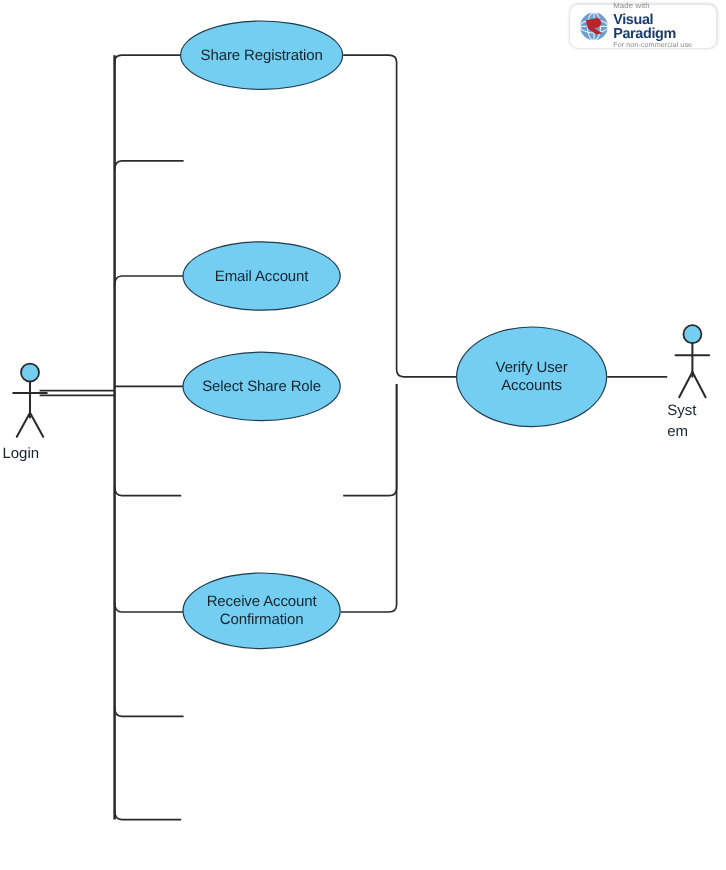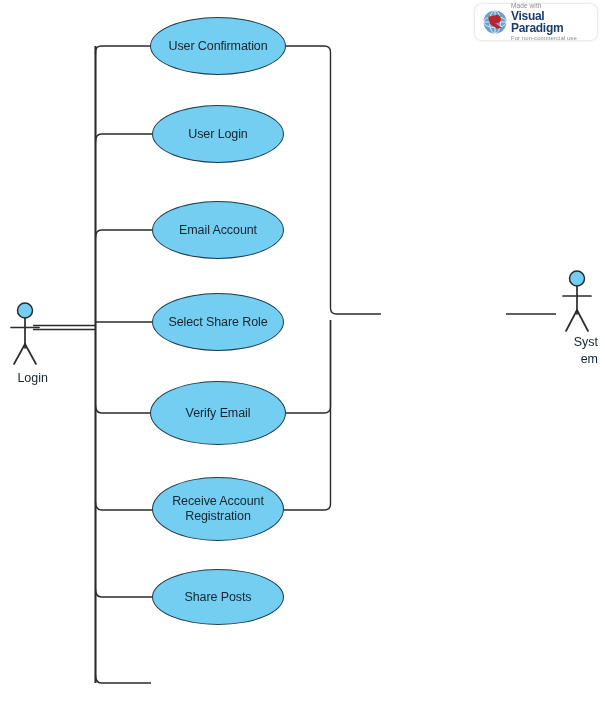--- a/index.html
+++ b/index.html
@@ -48,21 +48,21 @@
   .actor {
     position: absolute;
     z-index: 3;
   }
   .actor-svg {
     display: block;
   }
   .actor-label {
     position: absolute;
     width: 100%;
-    text-align: right;
+    text-align: left;
     font-size: 12.5px;
     line-height: 17px;
     color: #16252e;
     white-space: pre-line;
   }
   #watermark {
     position: absolute;
     right: 8px;
     top: 4px;
     width: 122px;
@@ -154,49 +154,43 @@
         <path d="M 7 28 L 35 28"></path>
         <path d="M 21 42 L 10 63"></path>
         <path d="M 21 42 L 32 63"></path>
       </g>
     </svg>
     <div class="actor-label" style="top:66px; left:0; width:42px;">Syst
 em</div>
   </div>
 
   <div class="usecase" style="left:150px; top:17px; width:136px; height:58px;">
-    <span class="usecase-label">User Confirmation</span>
-  </div>
-
-  <div class="usecase" style="left:152px; top:105px; width:132px; height:58px;">
-    <span class="usecase-label">User Login</span>
-  </div>
+    <span class="usecase-label">Share Registration</span>
+  </div>
+
 
   <div class="usecase" style="left:152px; top:201px; width:132px; height:58px;">
     <span class="usecase-label">Email Account</span>
   </div>
 
   <div class="usecase" style="left:152px; top:293px; width:132px; height:58px;">
     <span class="usecase-label">Select Share Role</span>
   </div>
 
-  <div class="usecase" style="left:150px; top:381px; width:136px; height:64px;">
-    <span class="usecase-label">Verify Email</span>
-  </div>
 
   <div class="usecase" style="left:152px; top:477px; width:132px; height:64px;">
     <span class="usecase-label">Receive Account
-Registration</span>
-  </div>
-
-  <div class="usecase" style="left:152px; top:569px; width:132px; height:56px;">
-    <span class="usecase-label">Share Posts</span>
-  </div>
-
-
+Confirmation</span>
+  </div>
+
+
+
+  <div class="usecase" style="left:380px; top:272px; width:126px; height:84px;">
+    <span class="usecase-label">Verify User Accounts</span>
+  </div>
 
   <div id="watermark">
     <svg id="wm-globe" width="26" height="26" viewBox="0 0 26 26">
       <circle cx="13" cy="13" r="11.5" fill="#6a9fd0"></circle>
       <g stroke="#ffffff" stroke-width="0.9" fill="none" opacity="0.85">
         <ellipse cx="13" cy="13" rx="5.5" ry="11.5"></ellipse>
         <ellipse cx="13" cy="13" rx="11.5" ry="5.5"></ellipse>
         <path d="M 1.5 13 L 24.5 13"></path>
         <path d="M 13 1.5 L 13 24.5"></path>
       </g>

